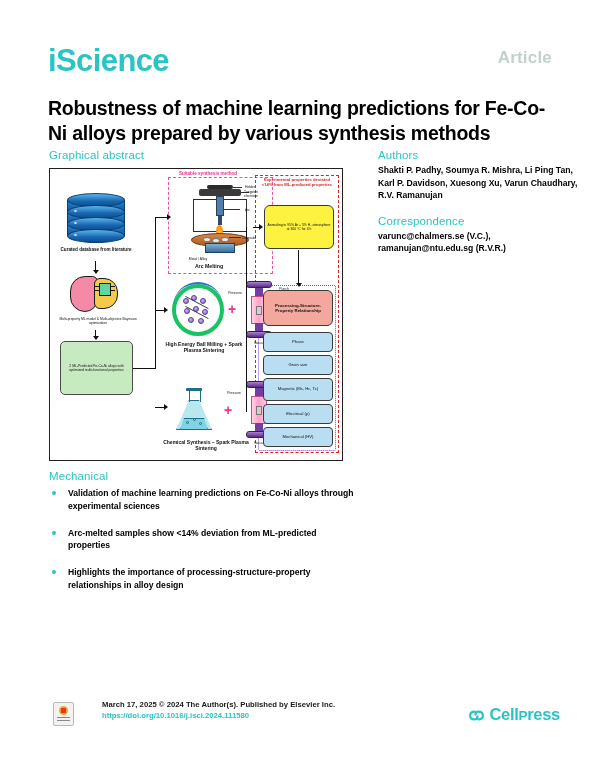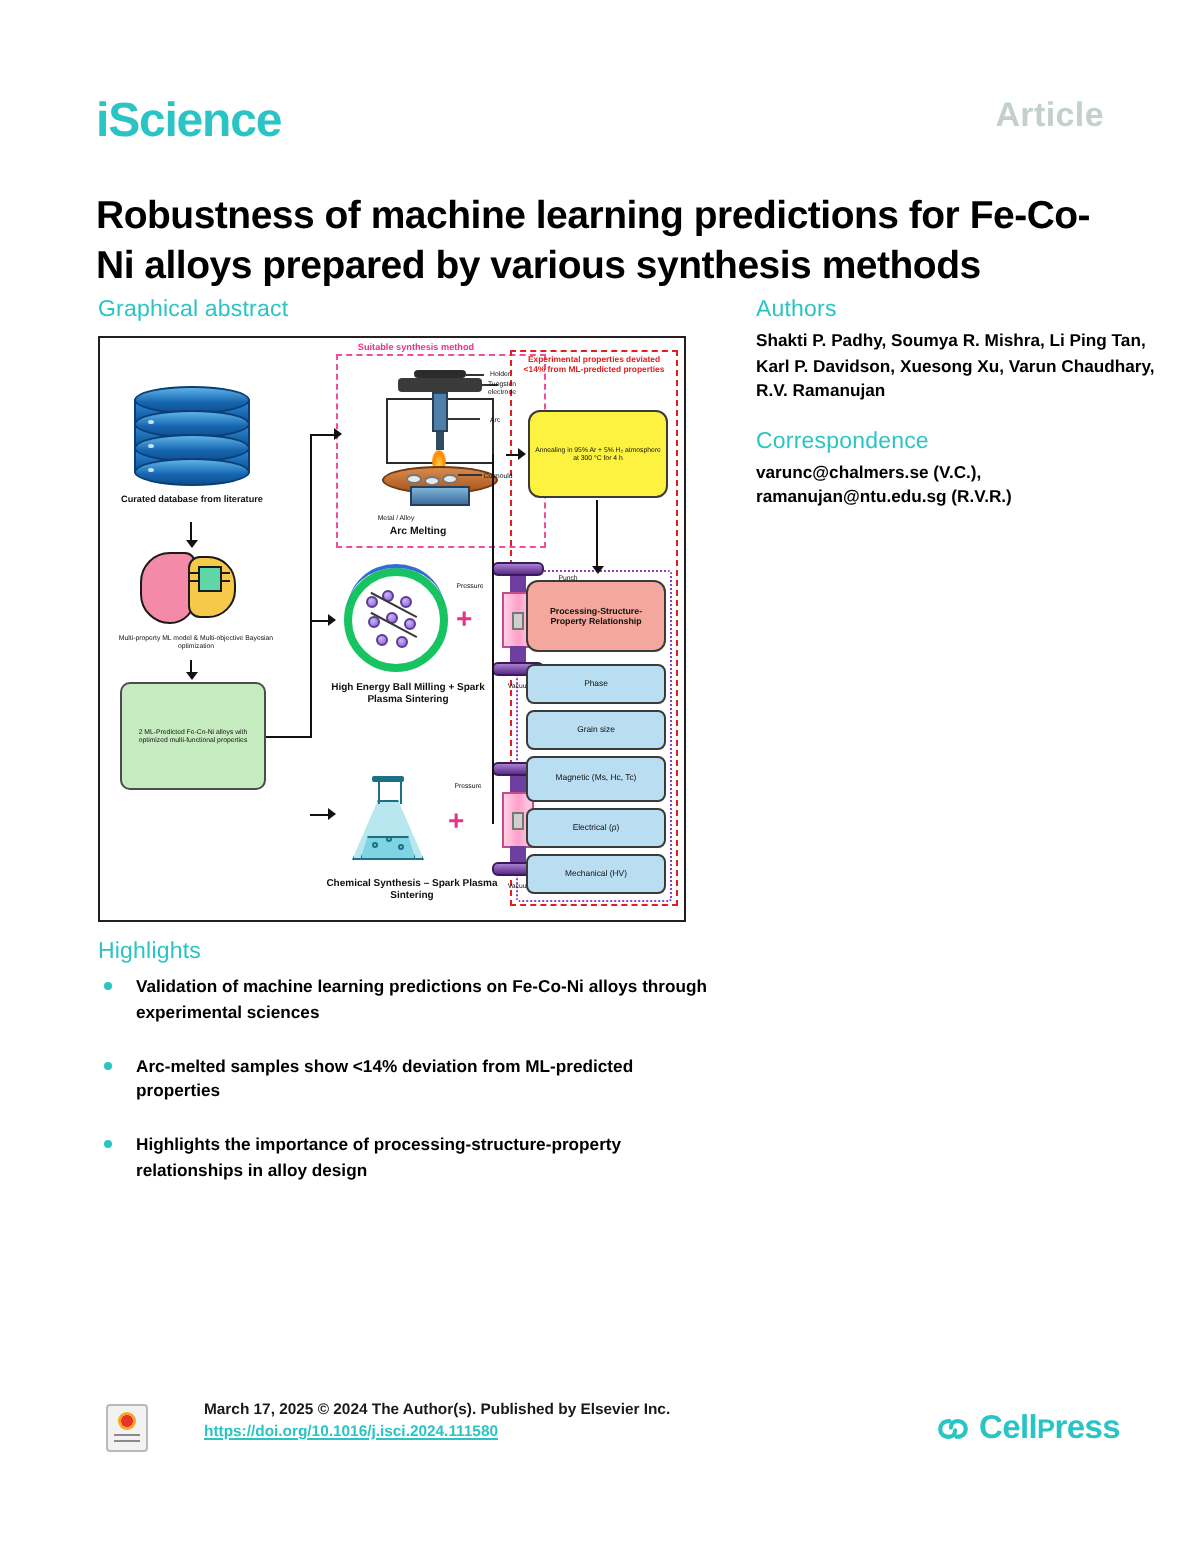--- a/index.html
+++ b/index.html
@@ -23,21 +23,21 @@
 
   
   .masthead {
     position: absolute;
     left: 48px;
     top: 44px;
     right: 48px;
     height: 44px;
   }
   .journal-logo {
-    font-size: 24px;
+    font-size: 31px;
     font-weight: bold;
     color: #2bc4c4;
     letter-spacing: -0.6px;
     line-height: 34px;
   }
   .article-type {
     position: absolute;
     right: 0;
     top: 4px;
     font-size: 17px;
@@ -334,21 +334,21 @@
   }
   .badge .bar { position:absolute; left:3px; width:13px; height:1.4px; background:#8a8a8a; }
   .footer-text {
     position: absolute;
     left: 53px; top: 0;
     font-size: 7.7px;
     line-height: 10.8px;
     font-weight: bold;
     color: #1a1a1a;
   }
-  .doi { color: #2bc4c4; font-weight: bold; text-decoration: underline; }
+  .doi { color: #2bc4c4; font-weight: bold; }
 
   .cellpress {
     position: absolute;
     right: 0; top: 6px;
     display: flex; align-items: center; gap: 4px;
   }
   .cp-mark { width: 17px; height: 17px; }
   .cp-text {
     font-size: 16.5px; font-weight: bold; color: #2bc4c4;
     letter-spacing: -0.3px; line-height: 17px;
@@ -545,21 +545,21 @@
     <div class="blk">
       <div class="sec-head">Authors</div>
       <div class="body-text">Shakti P. Padhy, Soumya R. Mishra, Li Ping Tan, Karl P. Davidson, Xuesong Xu, Varun Chaudhary, R.V. Ramanujan</div>
     </div>
     <div class="blk">
       <div class="sec-head">Correspondence</div>
       <div class="body-text">varunc@chalmers.se (V.C.), ramanujan@ntu.edu.sg (R.V.R.)</div>
     </div>
   </div>
 
-  <div class="sec-head hl-head">Highlights</div>
+  <div class="sec-head hl-head">Mechanical</div>
   <div class="hl-list">
     <div class="hl-item">
       <span class="bullet"></span>
       <span>Validation of machine learning predictions on Fe-Co-Ni alloys through experimental sciences</span>
     </div>
     <div class="hl-item">
       <span class="bullet"></span>
       <span>Arc-melted samples show &lt;14% deviation from ML-predicted properties</span>
     </div>
     <div class="hl-item">

